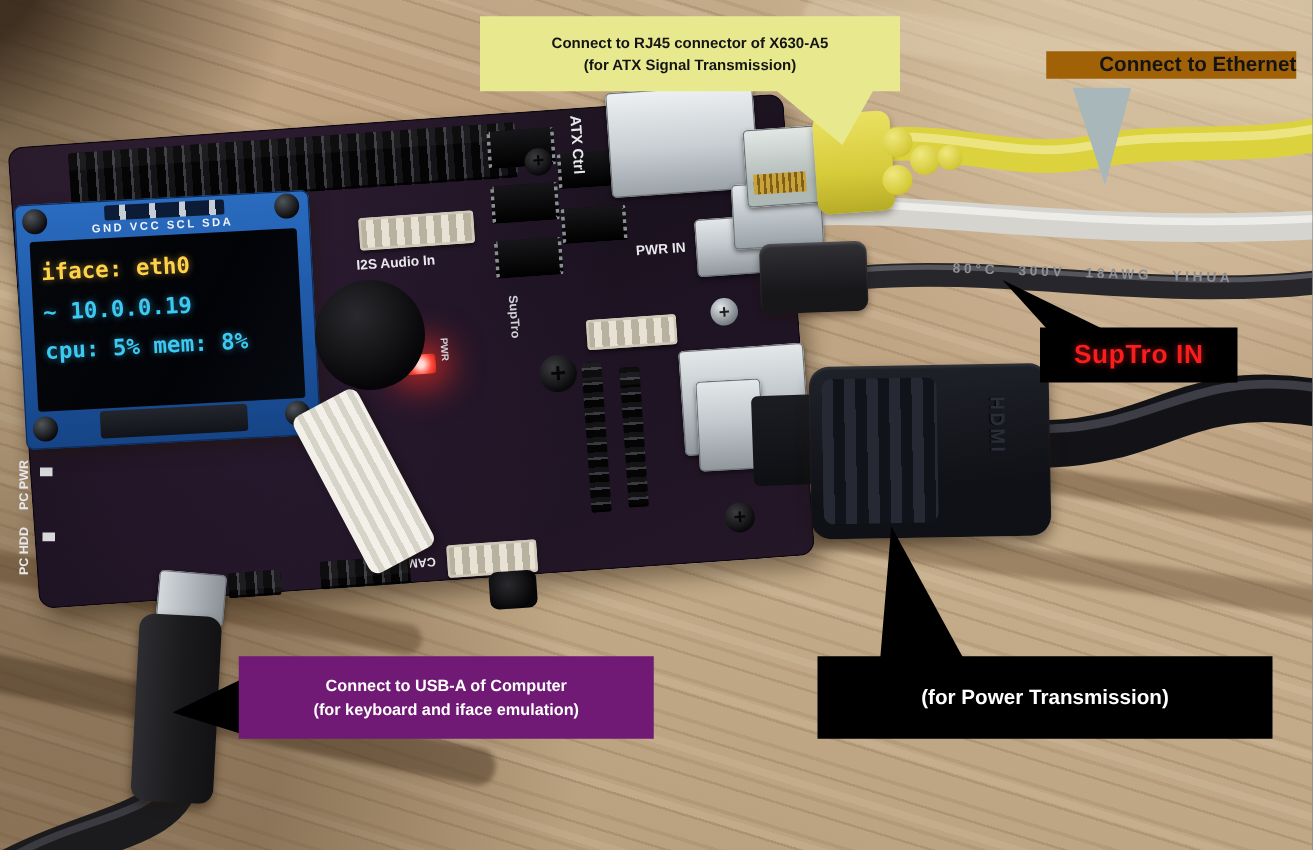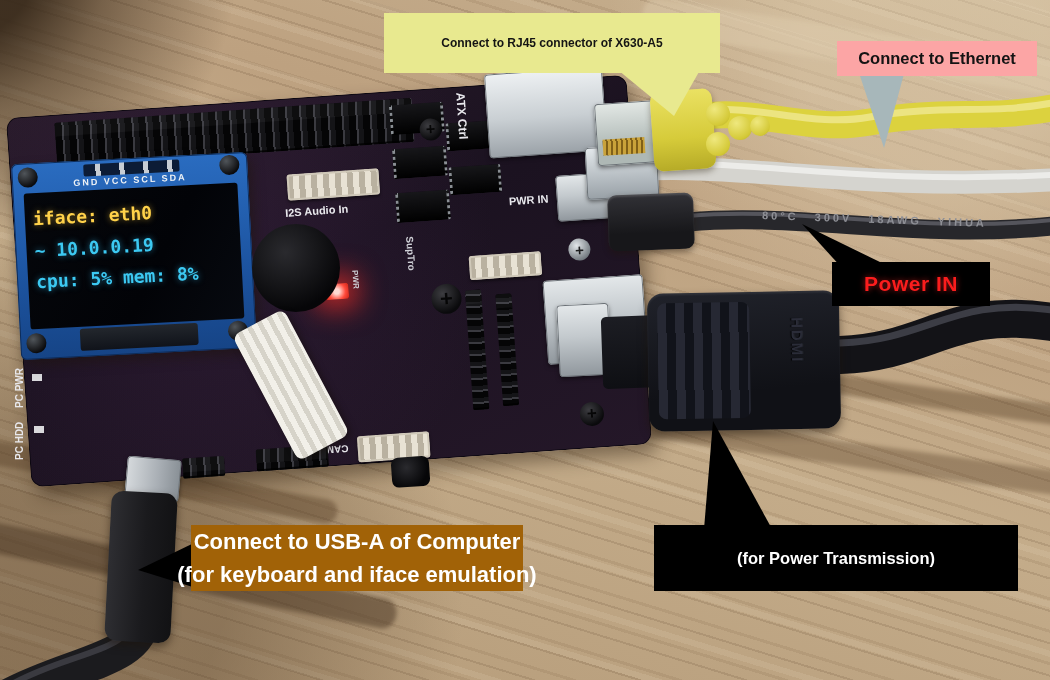--- a/index.html
+++ b/index.html
@@ -202,28 +202,29 @@
   <div class="plug" style="left:108px;top:492px;width:66px;height:150px;transform:rotate(3deg);z-index:5;border-radius:12px;background:linear-gradient(90deg,#2e2e32,#1a1a1d 55%,#121214);box-shadow:0 4px 8px rgba(30,20,10,.5);"></div>
 
   <div class="ptr" style="left:618px;top:70px;width:85px;height:48px;background:#e8e98f;clip-path:polygon(0 0,82px 0,56px 46px);"></div>
   <div class="ptr" style="left:858px;top:70px;width:50px;height:80px;background:#a7b7ba;clip-path:polygon(0 0,47px 0,26px 78px);"></div>
   <div class="ptr" style="left:800px;top:224px;width:88px;height:44px;background:#000;clip-path:polygon(2px 0,84px 40px,42px 44px);"></div>
   <div class="ptr" style="left:138px;top:536px;width:58px;height:54px;background:#000;clip-path:polygon(58px 6px,0 34px,58px 52px);"></div>
   <div class="ptr" style="left:698px;top:421px;width:76px;height:110px;background:#000;clip-path:polygon(15px 0,6px 108px,74px 108px);"></div>
 
   <div class="co" style="left:384px;top:13px;width:336px;height:60px;background:#e8e98f;color:#141414;font-size:12px;">
     <span>Connect to RJ45 connector of X630-A5</span>
-  </div>
-  <div class="co" style="left:837px;top:41px;width:200px;height:35px;background:#fca5a5;color:#141414;font-size:16.5px;">
+    <span>(for ATX Signal Transmission)</span>
+  </div>
+  <div class="co" style="left:837px;top:41px;width:200px;height:22px;background:#a16207;color:#141414;font-size:16.5px;align-items:flex-end;">
     <span>Connect to Ethernet</span>
   </div>
   <div class="co" style="left:832px;top:262px;width:158px;height:44px;background:#000;color:#fb1d1d;font-size:21px;font-weight:bold;letter-spacing:.5px;text-shadow:0 0 6px rgba(255,40,40,.6);">
-    <span>Power IN</span>
-  </div>
-  <div class="co" style="left:191px;top:525px;width:332px;height:66px;background:#a16207;color:#fff;font-size:22px;">
+    <span>SupTro IN</span>
+  </div>
+  <div class="co" style="left:191px;top:525px;width:332px;height:66px;background:#701a75;color:#fff;font-size:13px;">
     <span>Connect to USB-A of Computer</span>
     <span>(for keyboard and iface emulation)</span>
   </div>
   <div class="co" style="left:654px;top:525px;width:364px;height:66px;background:#000;color:#fff;font-size:16.5px;">
     <span>(for Power Transmission)</span>
   </div>
 
 </div>
 
 </body></html>

